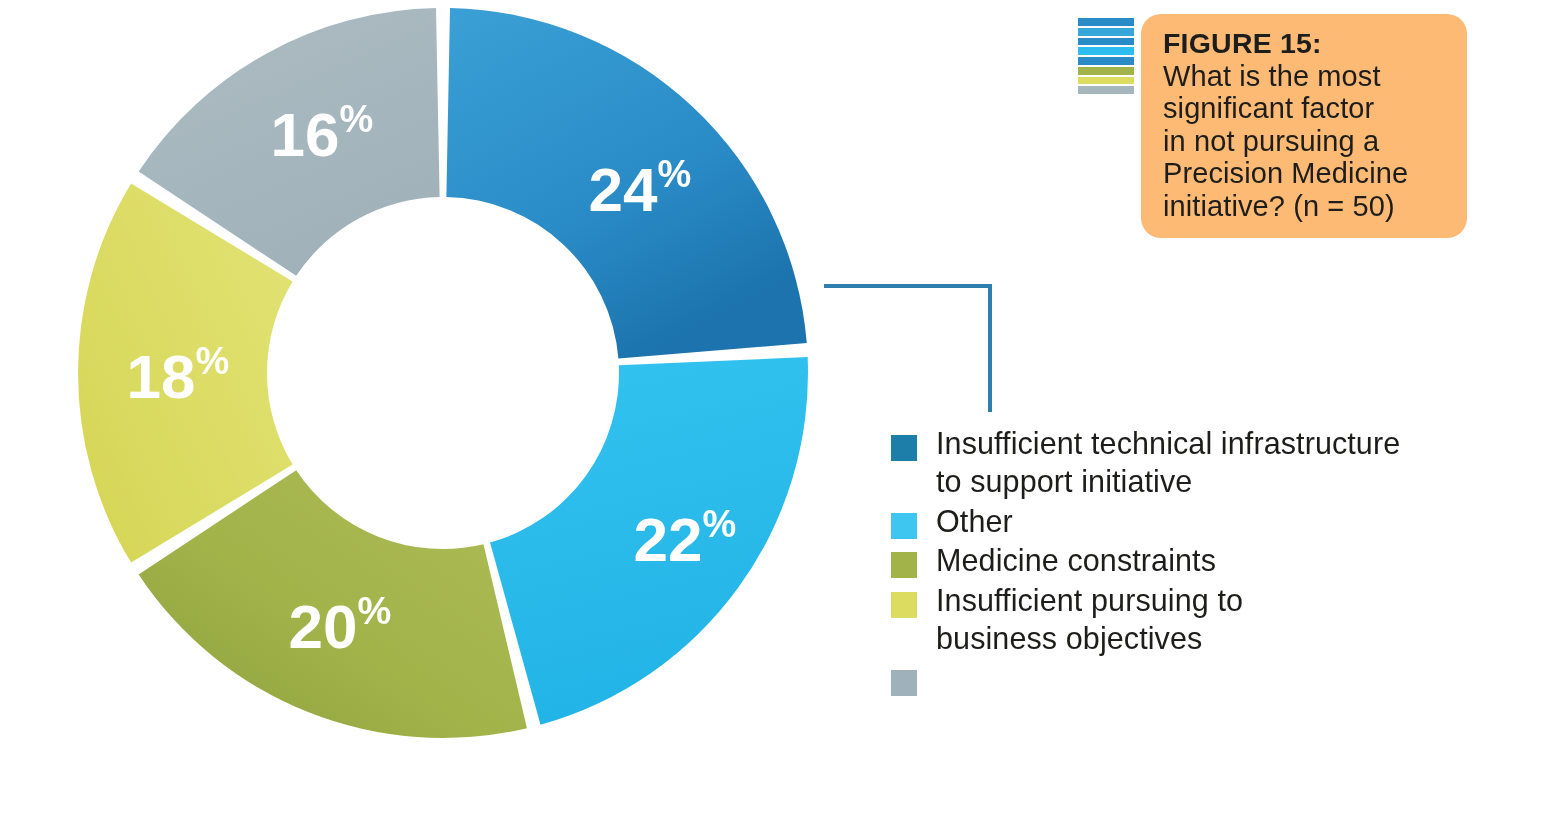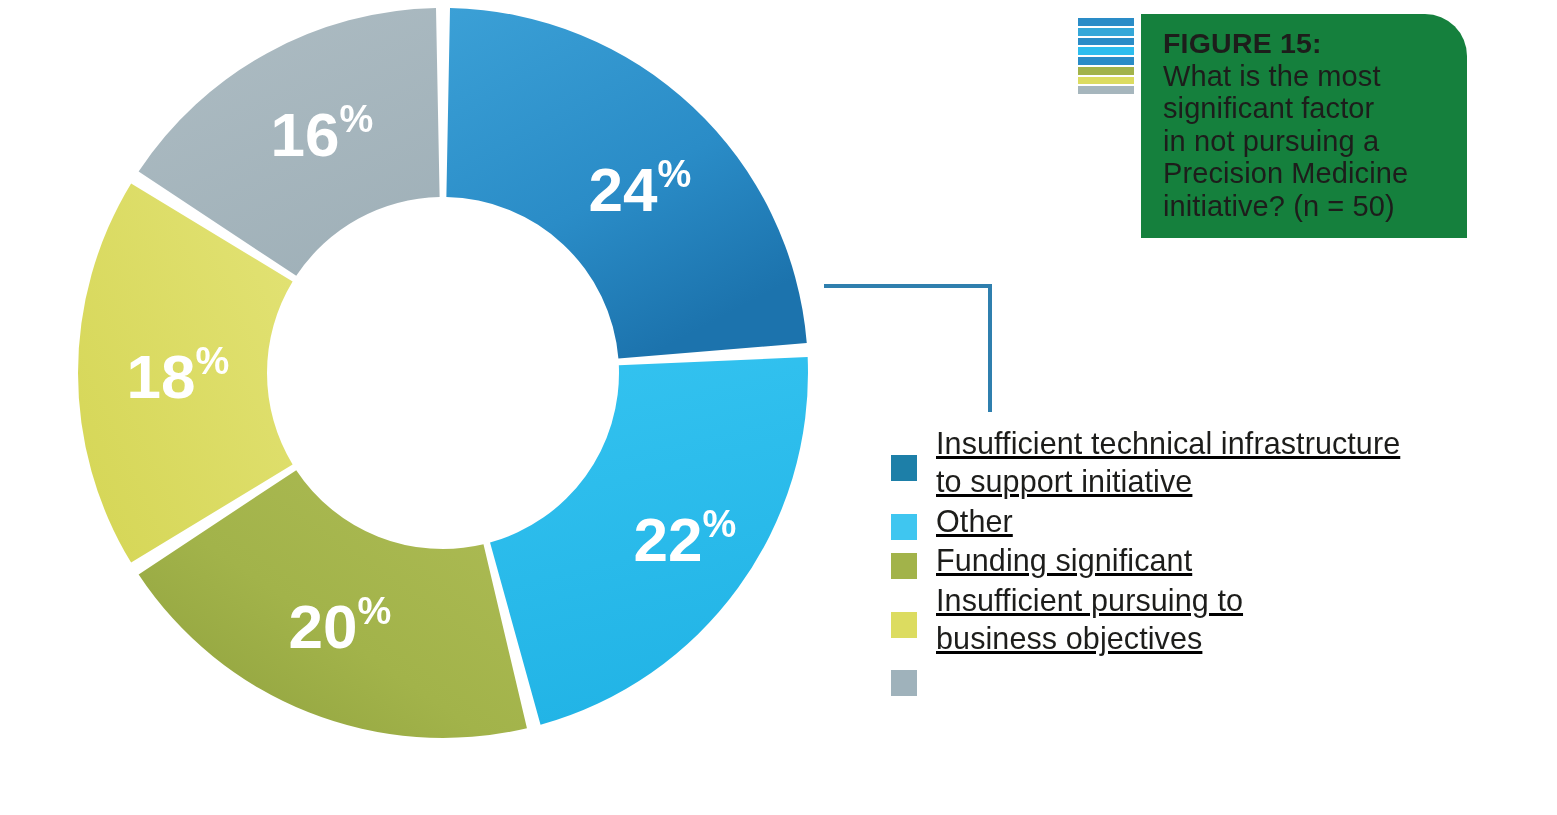--- a/index.html
+++ b/index.html
@@ -61,25 +61,26 @@
     gap: 2px;
     margin-top: 4px;
     margin-right: 7px;
   }
   .caption-icon i {
     display: block;
     height: 8px;
     width: 100%;
   }
   .caption-box {
-    background: #15803d;
+    background: #fdba74;
     border-top-right-radius: 42px;
     padding: 14px 22px 16px 22px;
     width: 282px;
     box-sizing: content-box;
+    border-radius: 20px;
   }
   .caption-title {
     font-size: 28.5px;
     font-weight: bold;
     color: #1d1d1b;
     line-height: 1.12;
     letter-spacing: 0.2px;
   }
   .caption-text {
     font-size: 29px;
@@ -98,23 +99,22 @@
 
   
   .legend {
     position: absolute;
     left: 891px;
     top: 424px;
     width: 640px;
   }
   .legend-item {
     display: flex;
-    align-items: center;
+    align-items: flex-start;
     margin-bottom: 1px;
-    text-decoration: underline;
   }
   .legend-swatch {
     width: 26px;
     height: 26px;
     flex: 0 0 26px;
     margin-top: 11px;
     margin-right: 19px;
   }
   .legend-label {
     font-size: 30.5px;
@@ -203,21 +203,21 @@
         <span class="legend-swatch" style="background: rgb(29, 127, 168);"></span>
         <span class="legend-label">Insufficient technical infrastructure
 to support initiative</span>
       </div>
       <div class="legend-item">
         <span class="legend-swatch" style="background: rgb(63, 198, 240);"></span>
         <span class="legend-label">Other</span>
       </div>
       <div class="legend-item">
         <span class="legend-swatch" style="background: rgb(162, 179, 74);"></span>
-        <span class="legend-label">Funding significant</span>
+        <span class="legend-label">Medicine constraints</span>
       </div>
       <div class="legend-item">
         <span class="legend-swatch" style="background: rgb(220, 220, 96);"></span>
         <span class="legend-label">Insufficient pursuing to
 business objectives</span>
       </div>
       <div class="legend-item">
         <span class="legend-swatch" style="background: rgb(159, 178, 187);"></span>
       </div>
     </div>

